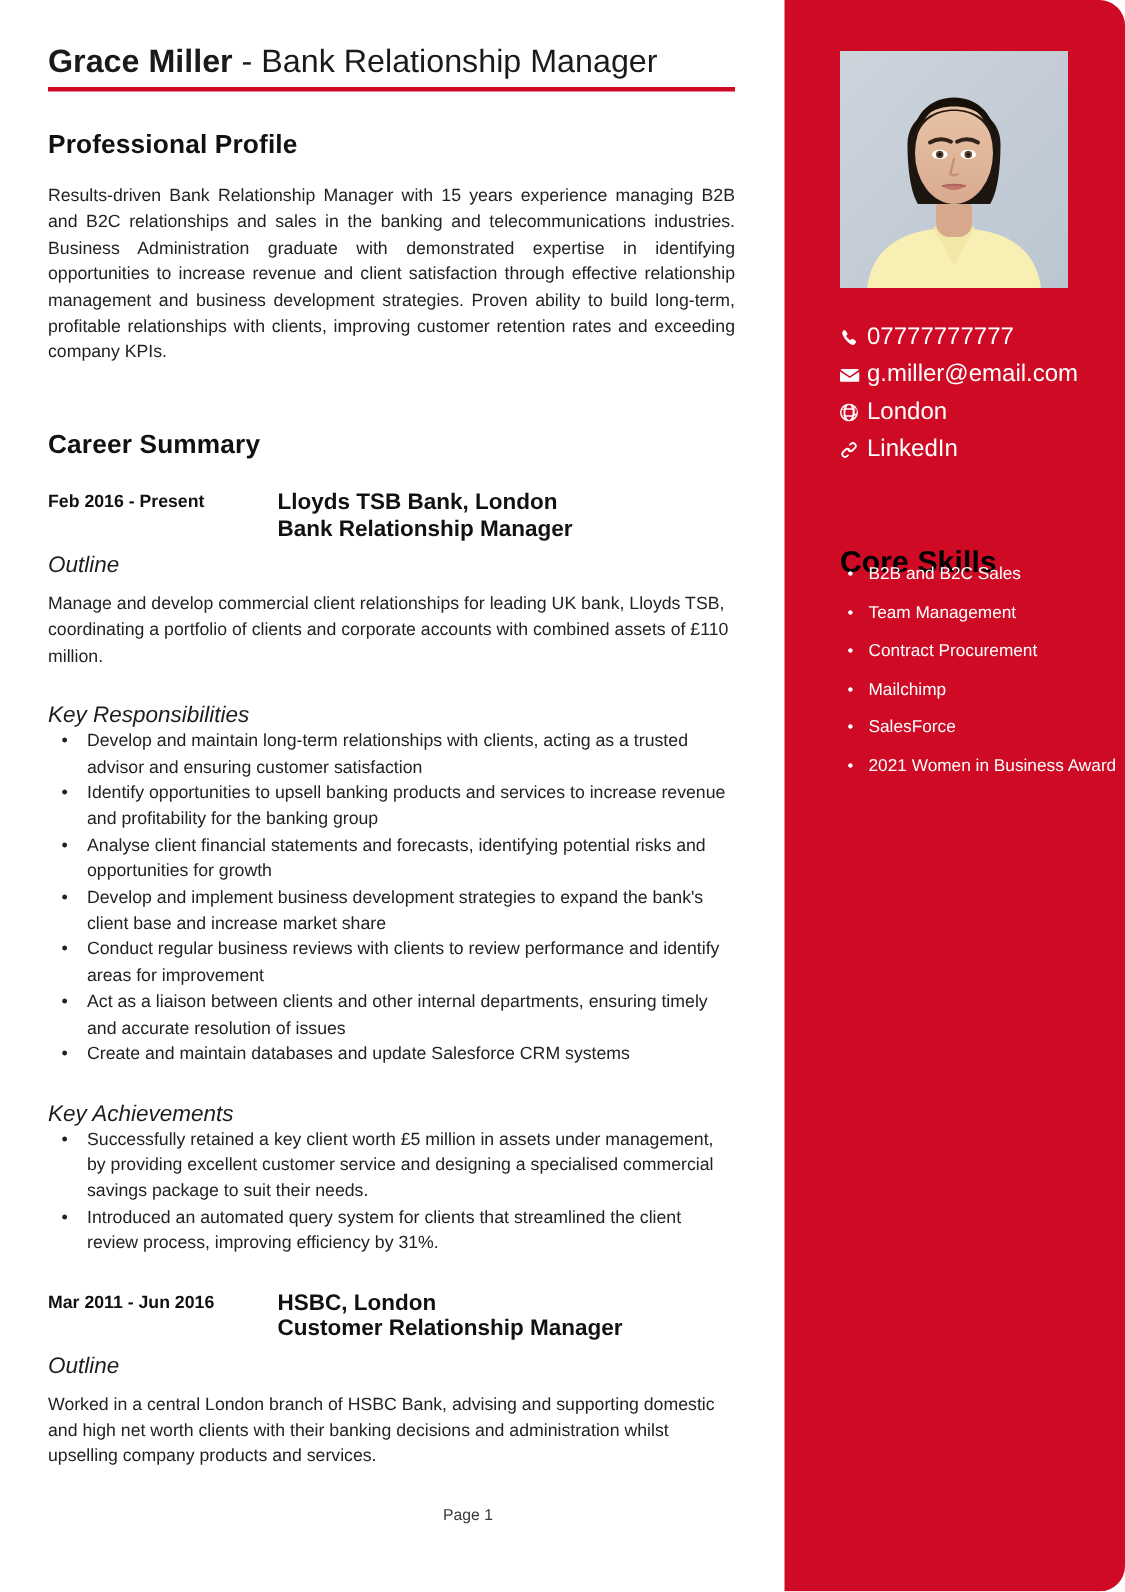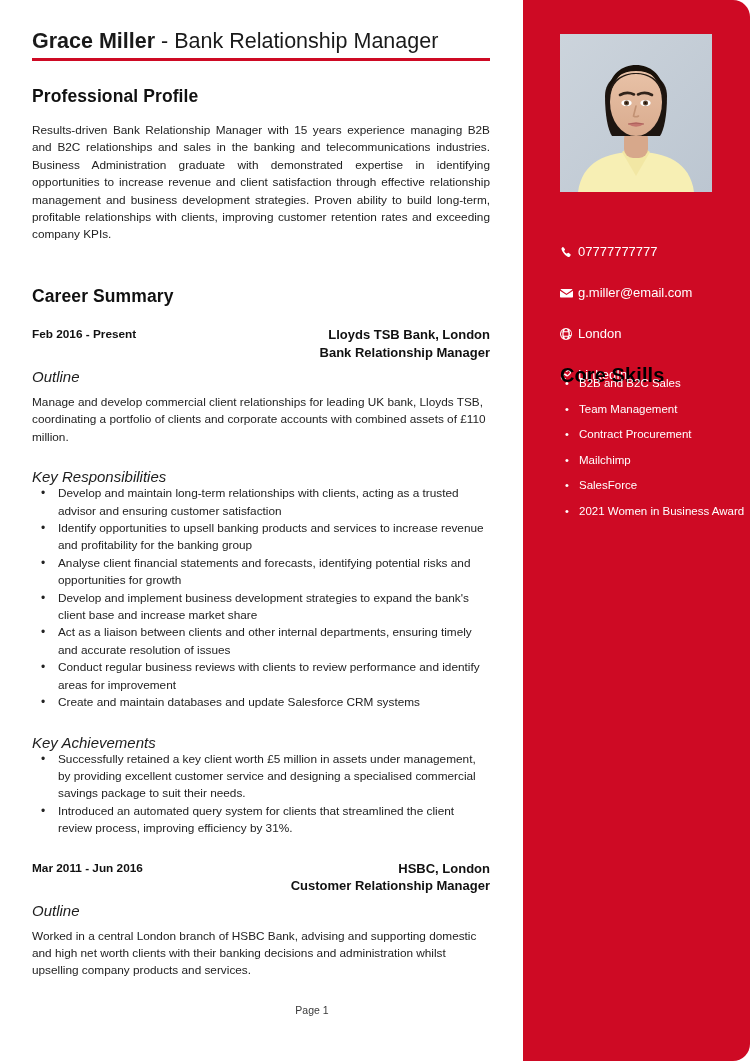--- a/index.html
+++ b/index.html
@@ -23,23 +23,22 @@
     background: #c6cdd6;
     overflow: hidden;
   }
   .photo-svg { display:block; width:100%; height:100%; }
 
   .contact-list { position: absolute; left: 37px; top: 218px; width: 180px; }
   .contact-row {
     display: flex; align-items: center;
     margin-bottom: 11px;
     color: #ffffff;
-    font-size: 13px;
+    font-size: 16px;
     line-height: 14px;
-    margin-top: 27px;
   }
   .contact-ico {
     width: 18px; flex: 0 0 18px;
     display: flex; align-items: center; justify-content: flex-start;
     color: #ffffff;
   }
   .contact-ico svg { display:block; }
   .contact-val { white-space: nowrap; }
 
   .skills-head {
@@ -102,23 +101,22 @@
   .jobs { position: absolute; left: 32px; top: 326px; width: 458px; }
 
   .job-head { display: flex; margin-bottom: 2px; }
   .job-dates {
     flex: 0 0 153px;
     font-size: 11.8px; font-weight: bold; color: #111;
     line-height: 16.5px;
   }
   .job-meta { flex: 1 1 auto; }
   .job-company, .job-title {
-    font-size: 13px; font-weight: bold; color: #111;
+    font-size: 15px; font-weight: bold; color: #111;
     line-height: 17.5px;
-    text-align: right;
   }
 
   .sub-label {
     font-size: 15px;
     font-style: italic;
     color: #1d1d1d;
     line-height: 17px;
     margin-top: 7px;
   }
   .outline-body {
@@ -184,22 +182,22 @@
         <div class="sub-label">Outline</div>
         <div class="outline-body">Manage and develop commercial client relationships for leading UK bank, Lloyds TSB, coordinating a portfolio of clients and corporate accounts with combined assets of £110 million.</div>
 
         <div class="gap-md"></div>
         <div class="sub-label">Key Responsibilities</div>
         <ul class="bullets">
           <li>Develop and maintain long-term relationships with clients, acting as a trusted advisor and ensuring customer satisfaction</li>
           <li>Identify opportunities to upsell banking products and services to increase revenue and profitability for the banking group</li>
           <li>Analyse client financial statements and forecasts, identifying potential risks and opportunities for growth</li>
           <li>Develop and implement business development strategies to expand the bank's client base and increase market share</li>
+          <li>Conduct regular business reviews with clients to review performance and identify areas for improvement</li>
           <li>Act as a liaison between clients and other internal departments, ensuring timely and accurate resolution of issues</li>
-          <li>Conduct regular business reviews with clients to review performance and identify areas for improvement</li>
           <li>Create and maintain databases and update Salesforce CRM systems</li>
         </ul>
 
         <div class="gap-md"></div>
         <div class="sub-label">Key Achievements</div>
         <ul class="bullets">
           <li>Successfully retained a key client worth £5 million in assets under management, by providing excellent customer service and designing a specialised commercial savings package to suit their needs.</li>
           <li>Introduced an automated query system for clients that streamlined the client review process, improving efficiency by 31%.</li>
         </ul>
       </div>

